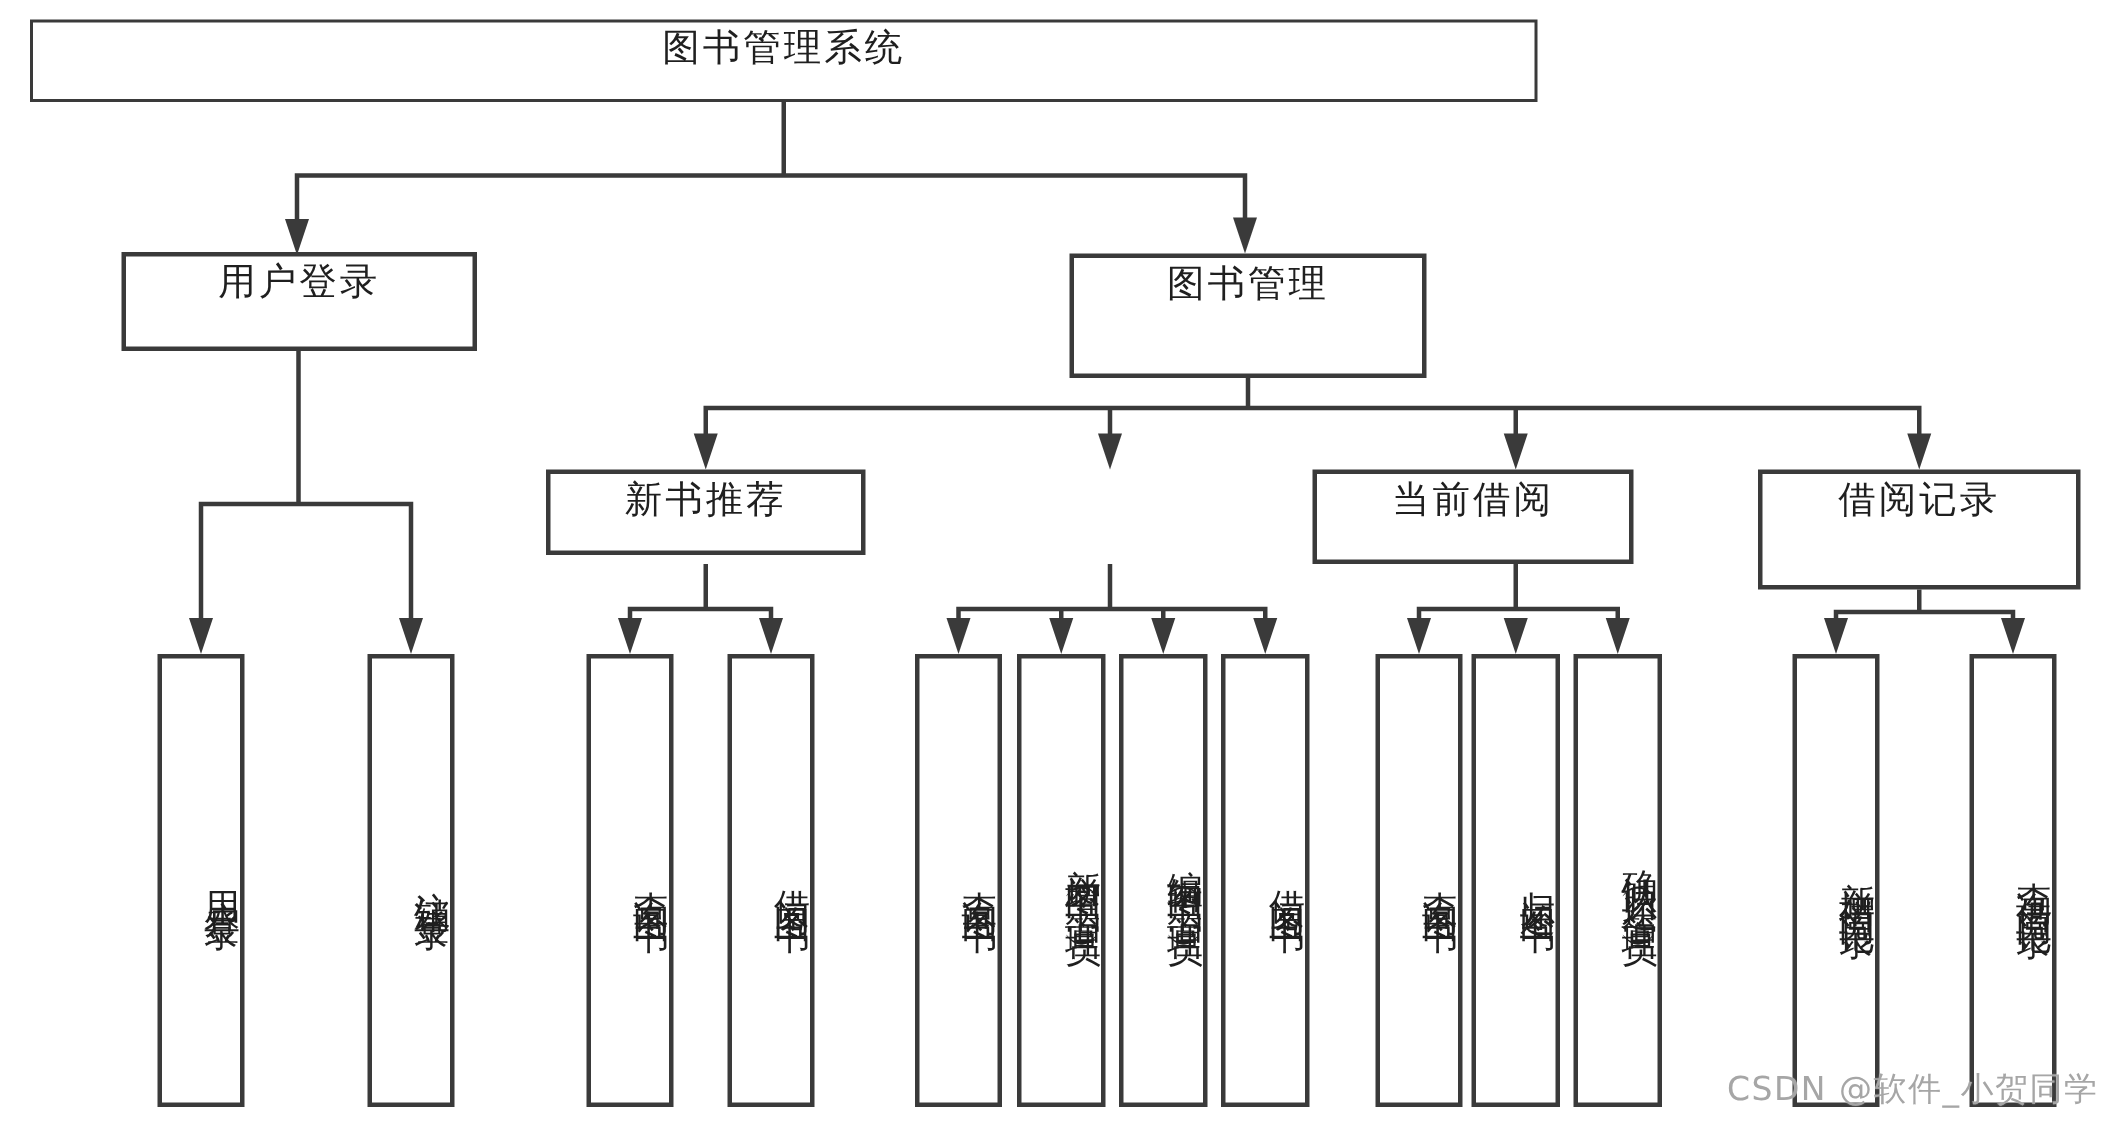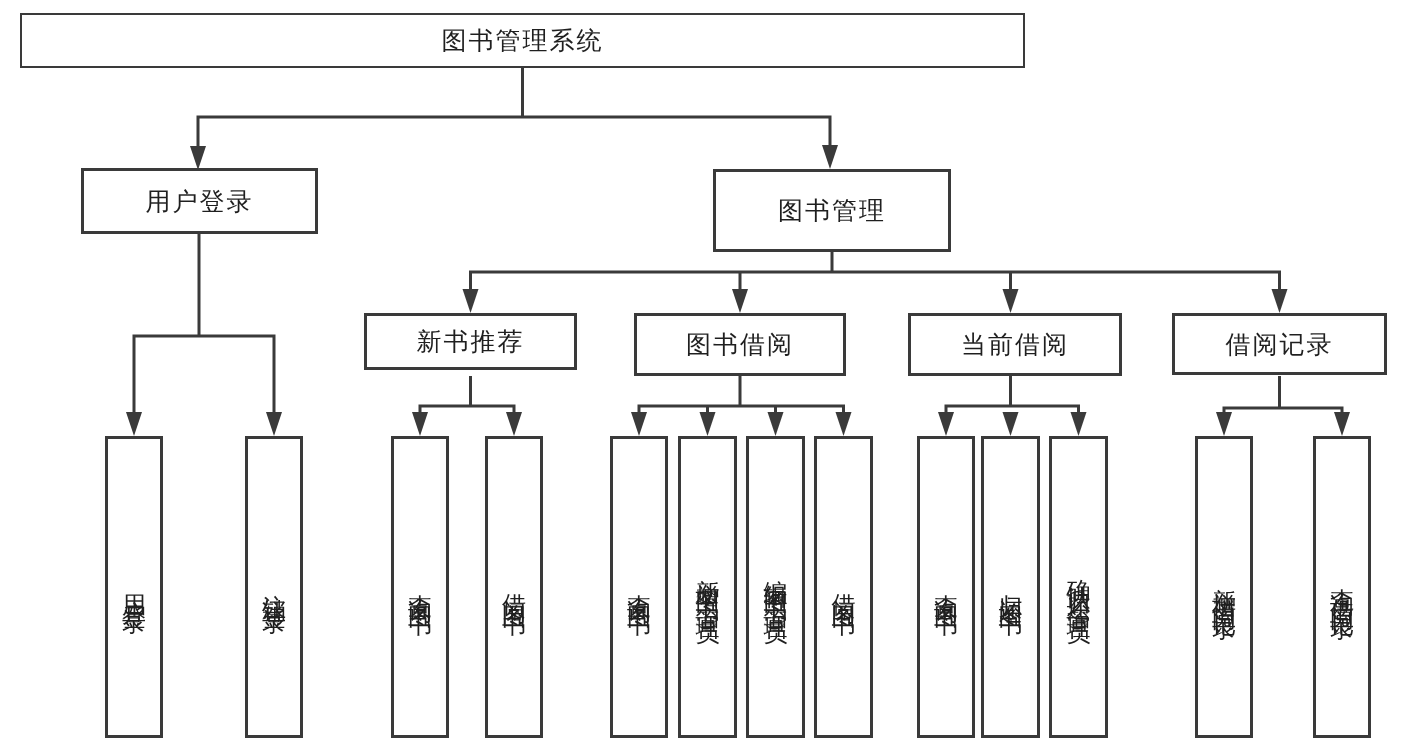--- a/index.html
+++ b/index.html
@@ -7,21 +7,21 @@
     width:1405px;height:747px;position:relative;overflow:hidden;
     background:#ffffff;
     font-family:"DejaVu Sans","Liberation Sans",sans-serif;
     color:#1f1f1f;
   }
   .stage{position:absolute;left:0;top:0;width:1405px;height:747px;}
   svg.wires{position:absolute;left:0;top:0;z-index:1;}
   .box{
     position:absolute;z-index:2;box-sizing:border-box;
     border:3px solid #3a3a3a;background:#ffffff;
-    display:flex;align-items:center;justify-content:center;
+    display:flex;align-items:flex-start;justify-content:center;
     text-align:center;
   }
   .hbox{font-size:25px;letter-spacing:2px;font-weight:500;}
   .root{font-size:25px;}
   .vbox{
     writing-mode:vertical-rl;
     font-size:24px;letter-spacing:6px;font-weight:500;
     line-height:1;
   }
   .watermark{
@@ -96,27 +96,24 @@
   <div class="box hbox" style="left:81px;top:168px;width:237px;height:66px">
     <span>用户登录</span>
   </div>
   <div class="box hbox" style="left:713px;top:169px;width:238px;height:83px">
     <span>图书管理</span>
   </div>
 
   <div class="box hbox" style="left:364px;top:313px;width:213px;height:57px">
     <span>新书推荐</span>
   </div>
-  <div class="box hbox" style="left:634px;top:313px;width:212px;height:63px">
-    <span>图书借阅</span>
-  </div>
-  <div class="box hbox" style="left:908px;top:313px;width:214px;height:63px">
+  <div class="box hbox" style="left:875px;top:313px;width:214px;height:63px">
     <span>当前借阅</span>
   </div>
-  <div class="box hbox" style="left:1172px;top:313px;width:215px;height:62px">
+  <div class="box hbox" style="left:1172px;top:313px;width:215px;height:80px">
     <span>借阅记录</span>
   </div>
 
   <div class="box vbox" style="left:105px;top:436px;width:58px;height:302px">
     <span>用户登录</span>
   </div>
   <div class="box vbox" style="left:245px;top:436px;width:58px;height:302px">
     <span>注销登录</span>
   </div>
 
@@ -150,14 +147,15 @@
     <span>确认归还（管理员）</span>
   </div>
 
   <div class="box vbox" style="left:1195px;top:436px;width:58px;height:302px">
     <span>新增借阅记录</span>
   </div>
   <div class="box vbox" style="left:1313px;top:436px;width:58px;height:302px">
     <span>查询借阅记录</span>
   </div>
 
+  <div class="watermark">CSDN @软件_小贺同学</div>
 
 </div>
 
 </body></html>

